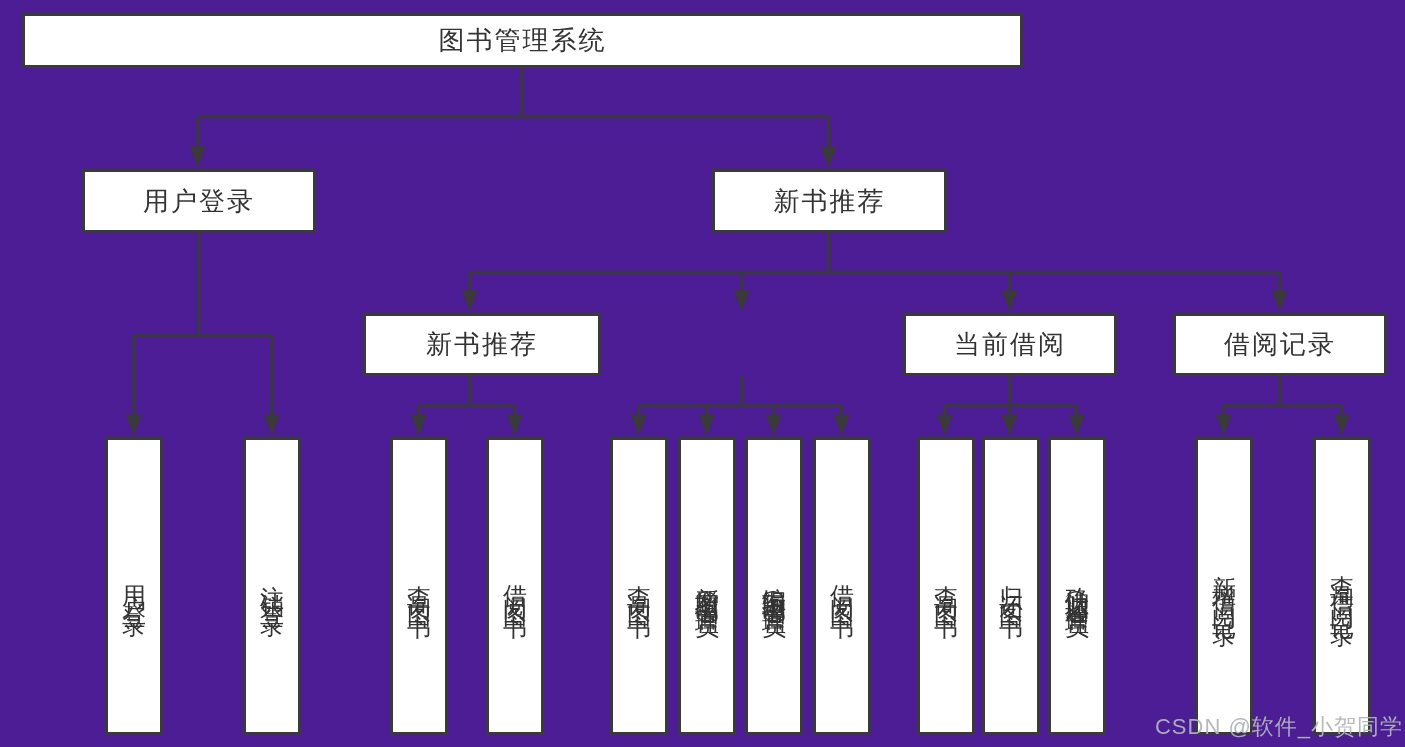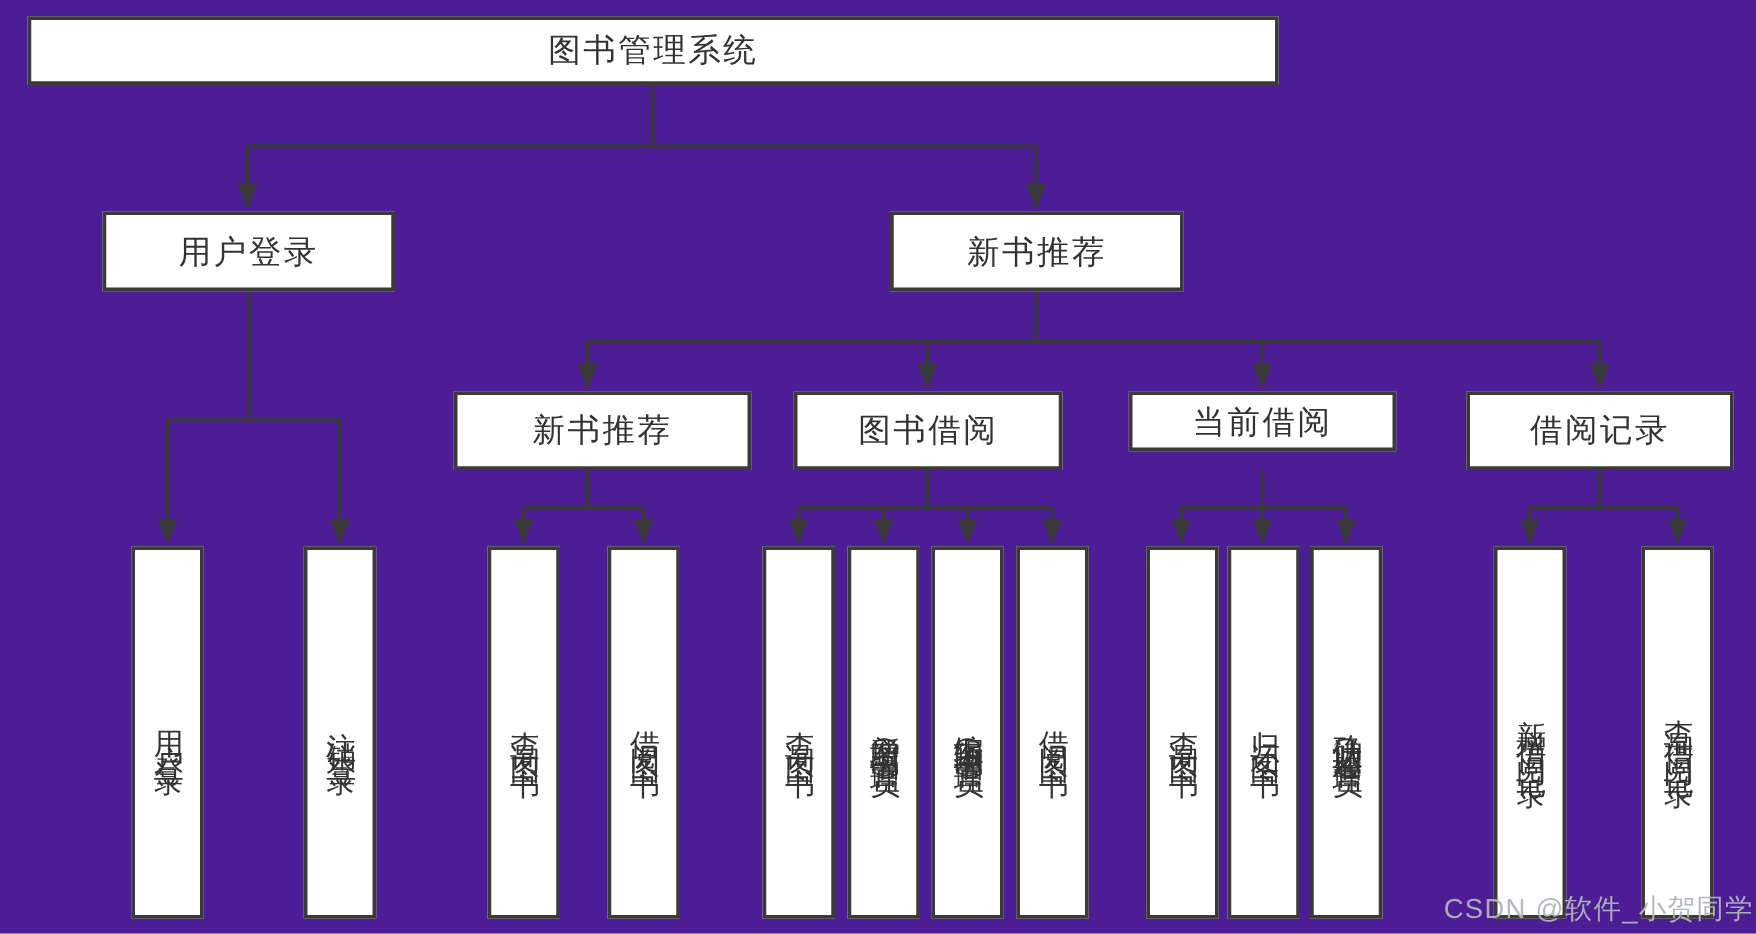--- a/index.html
+++ b/index.html
@@ -126,24 +126,21 @@
   <div class="box" style="left:82px;top:169px;width:234px;height:64px">
     <span class="hlabel">用户登录</span>
   </div>
   <div class="box" style="left:712px;top:169px;width:235px;height:64px">
     <span class="hlabel">新书推荐</span>
   </div>
 
   <div class="box" style="left:363px;top:313px;width:238px;height:63px">
     <span class="hlabel">新书推荐</span>
   </div>
-  <div class="box" style="left:635px;top:313px;width:215px;height:63px">
-    <span class="hlabel">图书借阅</span>
-  </div>
-  <div class="box" style="left:903px;top:313px;width:214px;height:48px">
+  <div class="box" style="left:903px;top:313px;width:214px;height:63px">
     <span class="hlabel">当前借阅</span>
   </div>
   <div class="box" style="left:1173px;top:313px;width:214px;height:63px">
     <span class="hlabel">借阅记录</span>
   </div>
 
   <div class="box leaf" style="left:105px">
     <span class="vtext">用户登录</span>
   </div>
   <div class="box leaf" style="left:243px">

